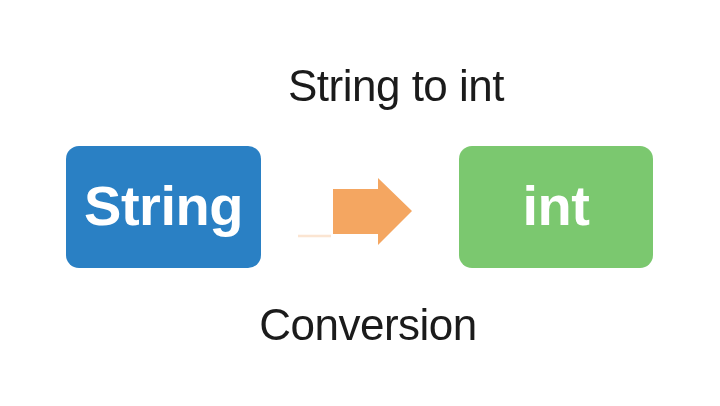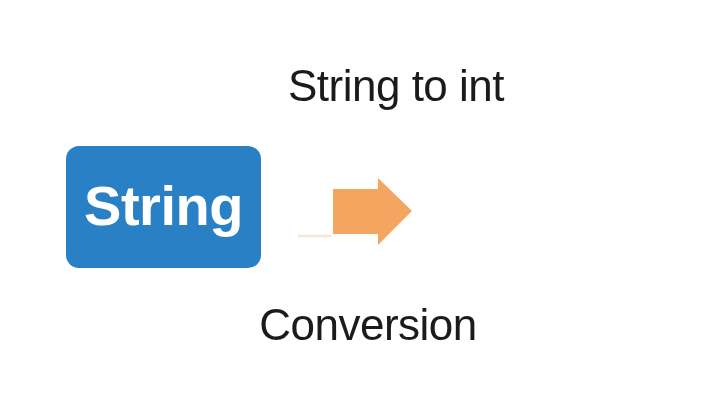--- a/index.html
+++ b/index.html
@@ -89,16 +89,19 @@
     <span class="box-label">String</span>
   </div>
 
   <div class="arrow-wrap">
     <svg width="130" height="80" viewBox="0 0 130 80" aria-hidden="true">
       <line class="arrow-tail" x1="3" y1="64" x2="36" y2="64"></line>
       <polygon class="arrow-shape" points="38,17 83,17 83,6 117,39 83,73 83,62 38,62"></polygon>
     </svg>
   </div>
 
+  <div class="type-box box-target">
+    <span class="box-label">int</span>
+  </div>
 
   <div class="diagram-subtitle">Conversion</div>
 
 </div>
 
 </body></html>

